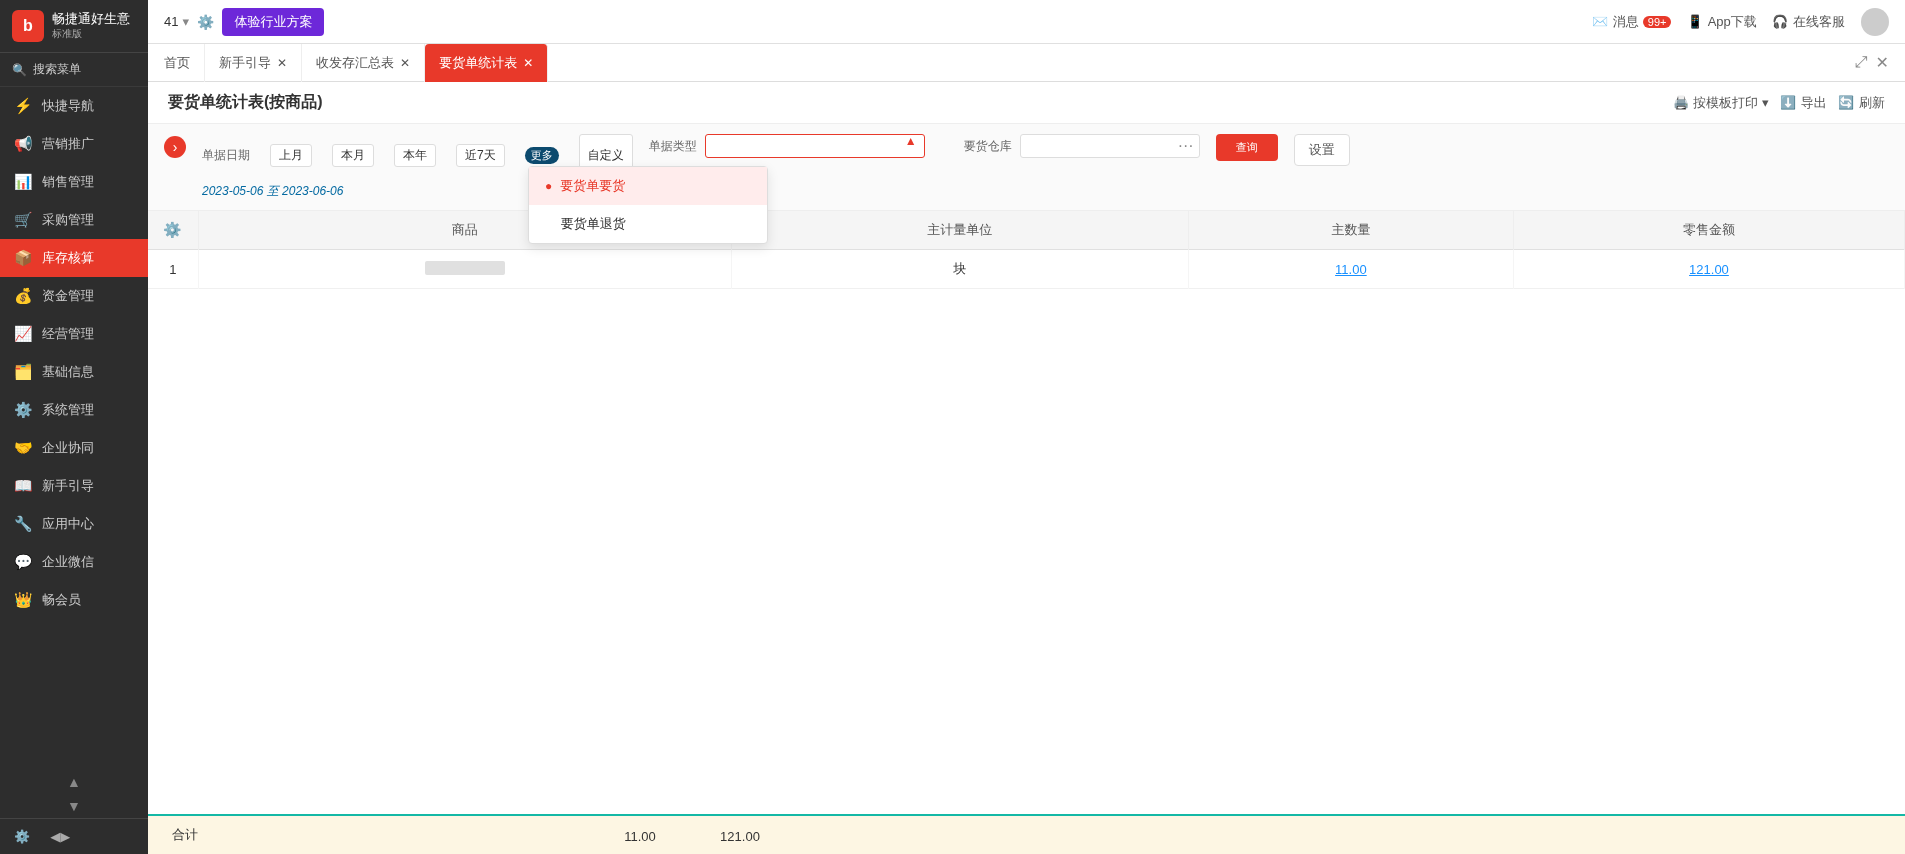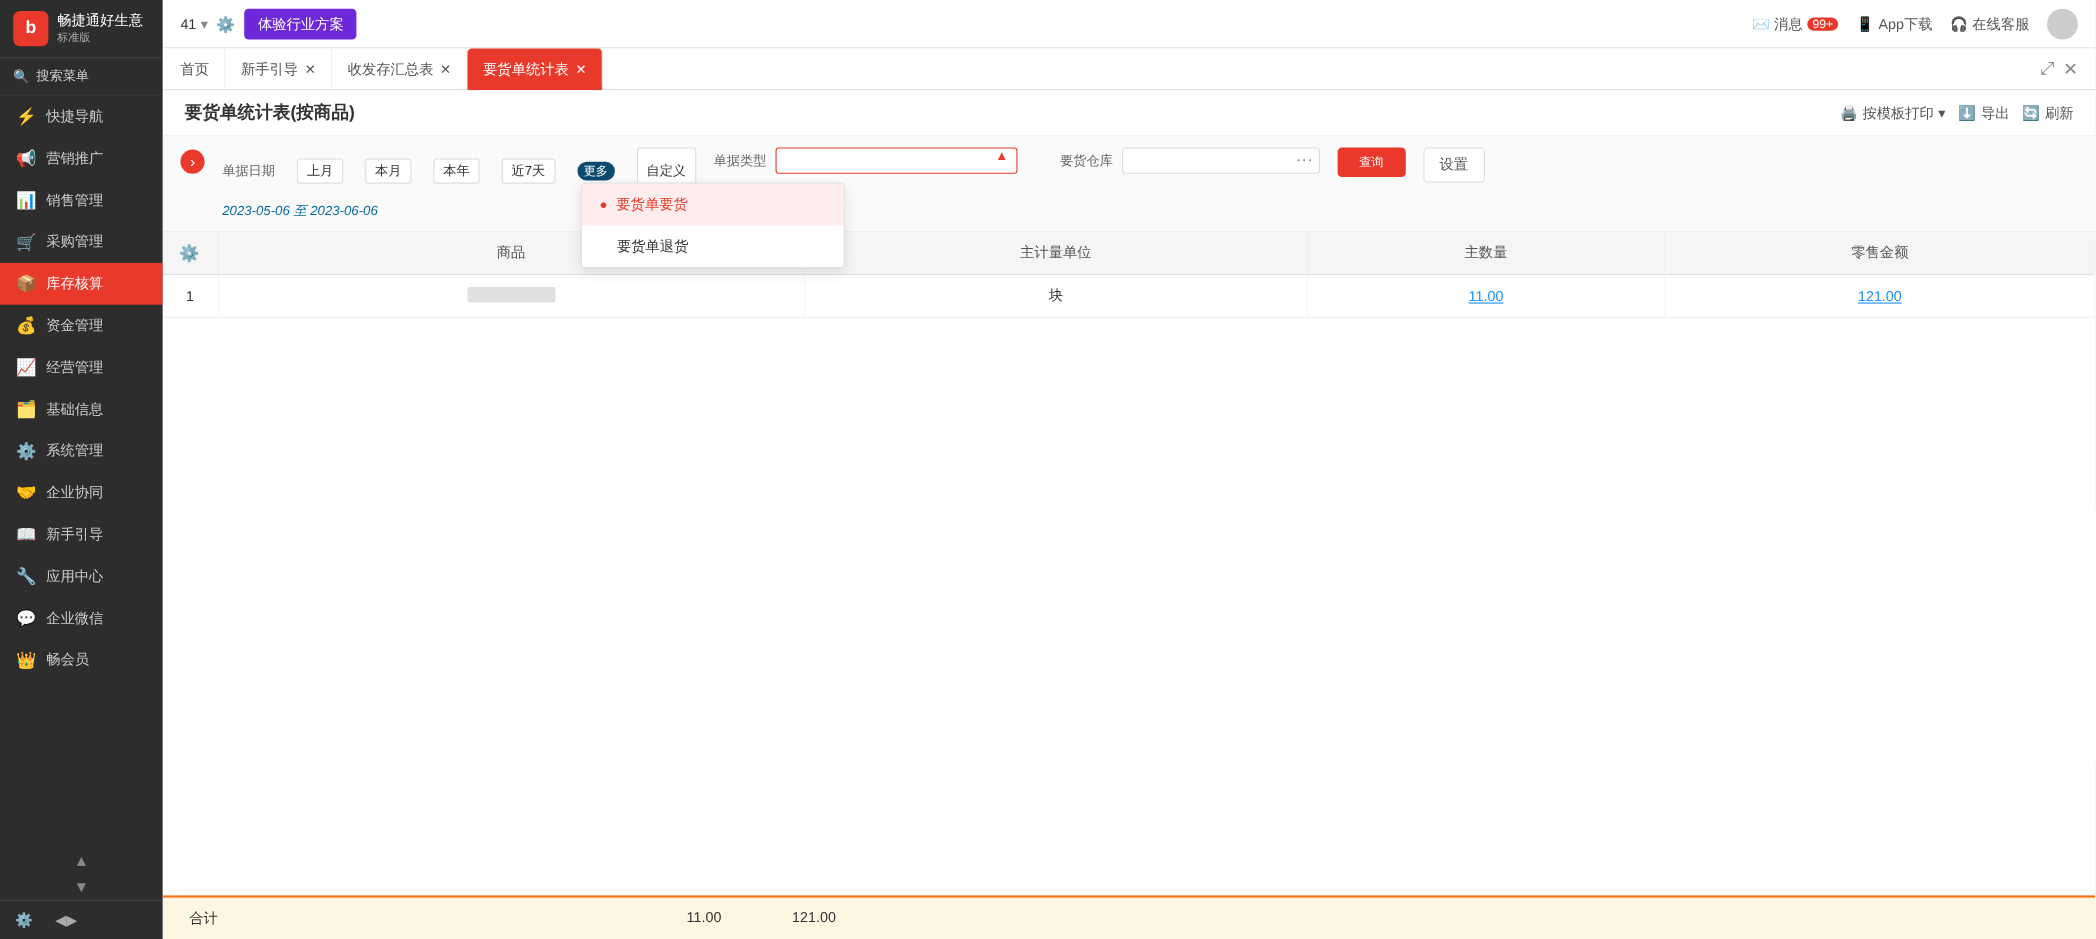--- a/index.html
+++ b/index.html
@@ -391,23 +391,23 @@
       width: 80px;
       height: 14px;
       background: #e0e0e0;
       border-radius: 2px;
     }
     .cell-num { color: #1890ff; text-decoration: underline; cursor: pointer; }
 
     
     .table-footer {
       background: #fdf6e3;
-      border-top: 2px solid #f97316;
-      display: flex;
-      align-items: flex-start;
+      border-top: 2px solid #14b8a6;
+      display: flex;
+      align-items: flex-end;
       padding: 10px 12px;
       flex-shrink: 0;
       font-size: 13px;
       color: #333;
     }
     .footer-label { width: 430px; padding-left: 12px; font-weight: 500; }
     .footer-num { min-width: 100px; text-align: center; }
 
     
     .gear-btn { cursor: pointer; color: #888; font-size: 15px; }

